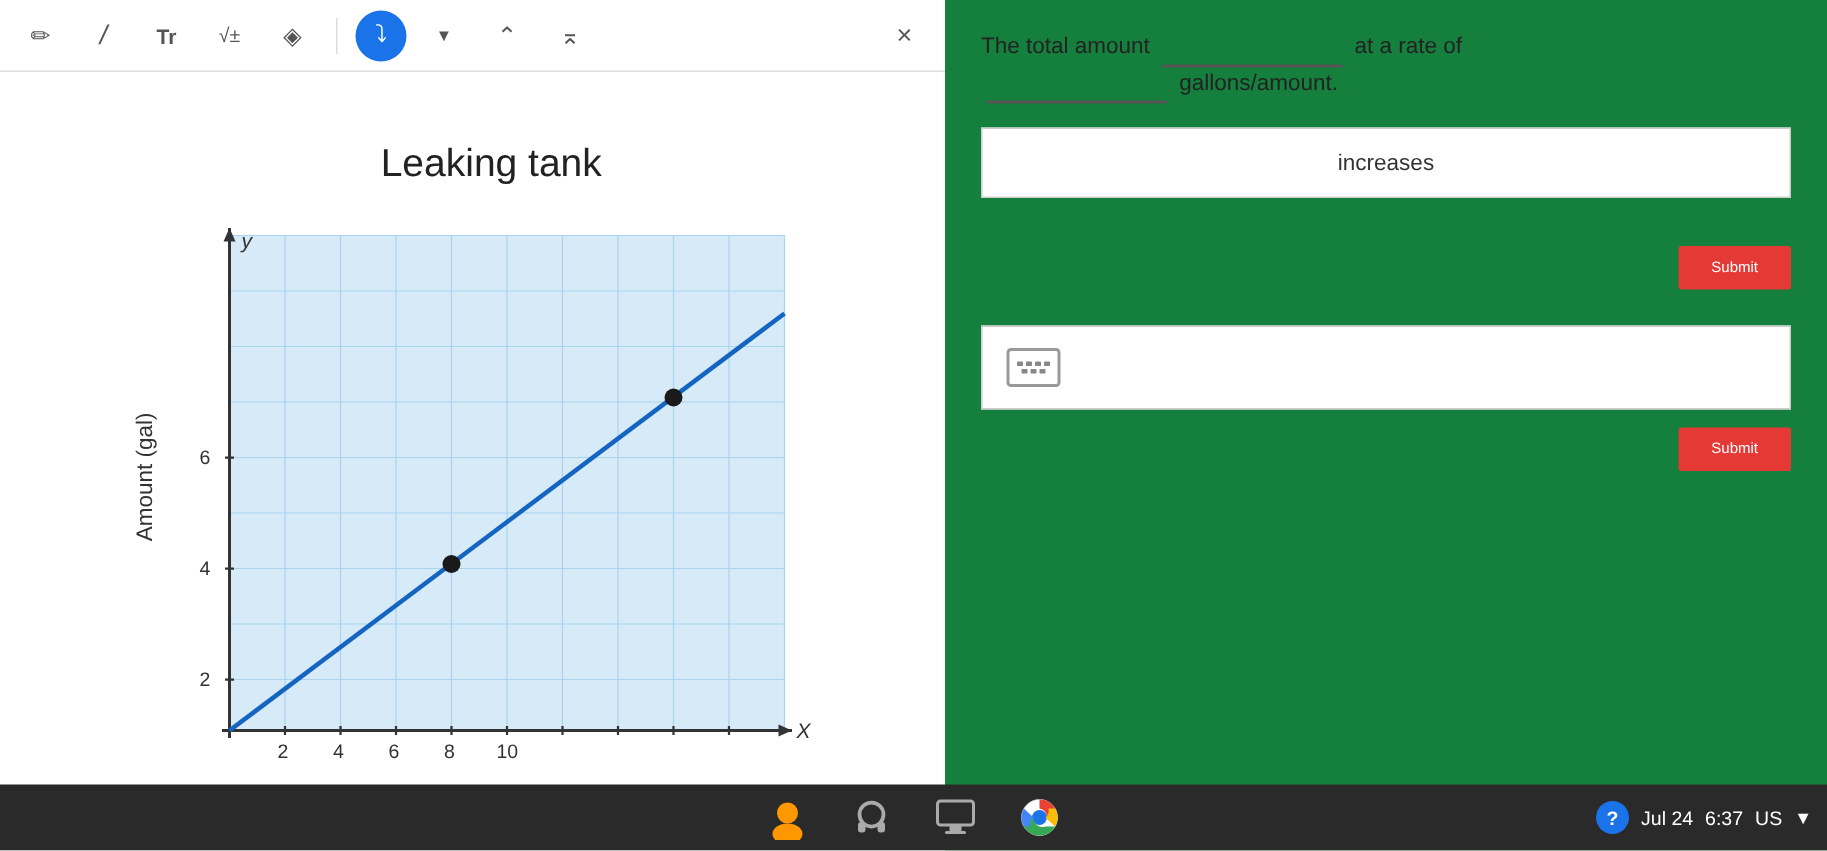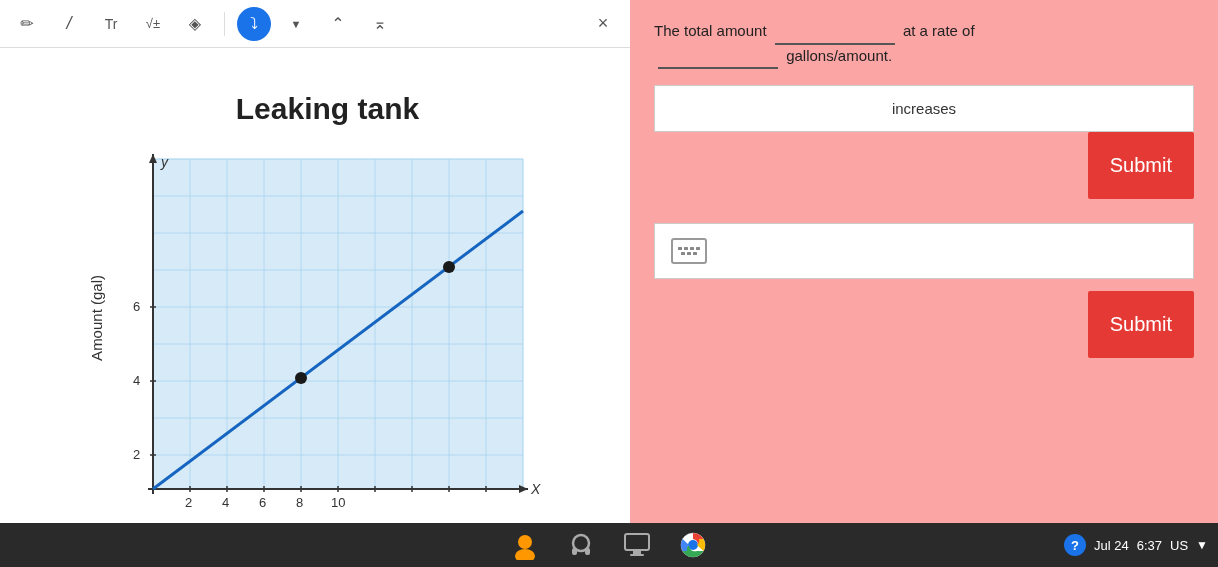--- a/index.html
+++ b/index.html
@@ -85,38 +85,38 @@
       font-weight: 500;
     }
 
     #graph-inner {
       display: flex;
       flex-direction: column;
       align-items: center;
     }
 
     .graph-title {
-      font-size: 30px;
-      font-weight: bold;
+      font-size: 26px;
+      font-weight: normal;
       color: #222;
       margin-bottom: 23px;
     }
 
     #graph-svg-container {
       position: relative;
     }
 
     
     #right-panel {
       position: absolute;
       top: 0;
       left: 630px;
       width: 588px;
       height: 567px;
-      background: #fca5a5;
+      background: #15803d;
       padding: 20px 24px;
       display: flex;
       flex-direction: column;
       gap: 0;
     }
 
     .question-text {
       font-size: 15px;
       color: #222;
       margin-bottom: 16px;
@@ -125,21 +125,21 @@
 
     .question-text span.blank {
       display: inline-block;
       border-bottom: 2px solid #555;
       width: 120px;
       margin: 0 4px;
     }
 
     .answer-row {
       display: flex;
-      margin-bottom: 0;
+      margin-bottom: 32px;
     }
 
     .answer-option {
       flex: 1;
       padding: 14px 10px;
       background: #fff;
       border: 1px solid #ccc;
       text-align: center;
       font-size: 15px;
       cursor: pointer;
@@ -149,22 +149,22 @@
     .submit-row-1 {
       display: flex;
       justify-content: flex-end;
       margin-bottom: 24px;
     }
 
     .submit-btn {
       background: #e53935;
       color: #fff;
       border: none;
-      padding: 22px 22px;
-      font-size: 20px;
+      padding: 9px 22px;
+      font-size: 10px;
       cursor: pointer;
       border-radius: 2px;
     }
 
     .second-question {
       background: #fff;
       border: 1px solid #ccc;
       padding: 14px 16px;
       margin-bottom: 12px;
       min-height: 54px;
@@ -239,21 +239,21 @@
       font-weight: bold;
       cursor: pointer;
     }
   </style>
 </head>
 <body>
 
 <div id="toolbar">
   <button class="toolbar-btn">✏</button>
   <button class="toolbar-btn" style="font-size:18px; font-style:italic;">/</button>
-  <button class="toolbar-btn" style="font-size:14px; font-weight:normal;">Tr</button>
+  <button class="toolbar-btn" style="font-size:14px; font-weight:bold;">Tr</button>
   <button class="toolbar-btn" style="font-size:13px;">√±</button>
   <button class="toolbar-btn" style="font-size:16px;">◈</button>
   <div class="toolbar-divider"></div>
   <button class="toolbar-btn active" style="font-size:16px;">⤵</button>
   <button class="toolbar-btn" style="font-size:11px;">▼</button>
   <button class="toolbar-btn" style="font-size:16px;">⌃</button>
   <button class="toolbar-btn" style="font-size:16px;">⌅</button>
   <div class="close-btn">×</div>
 </div>
 

